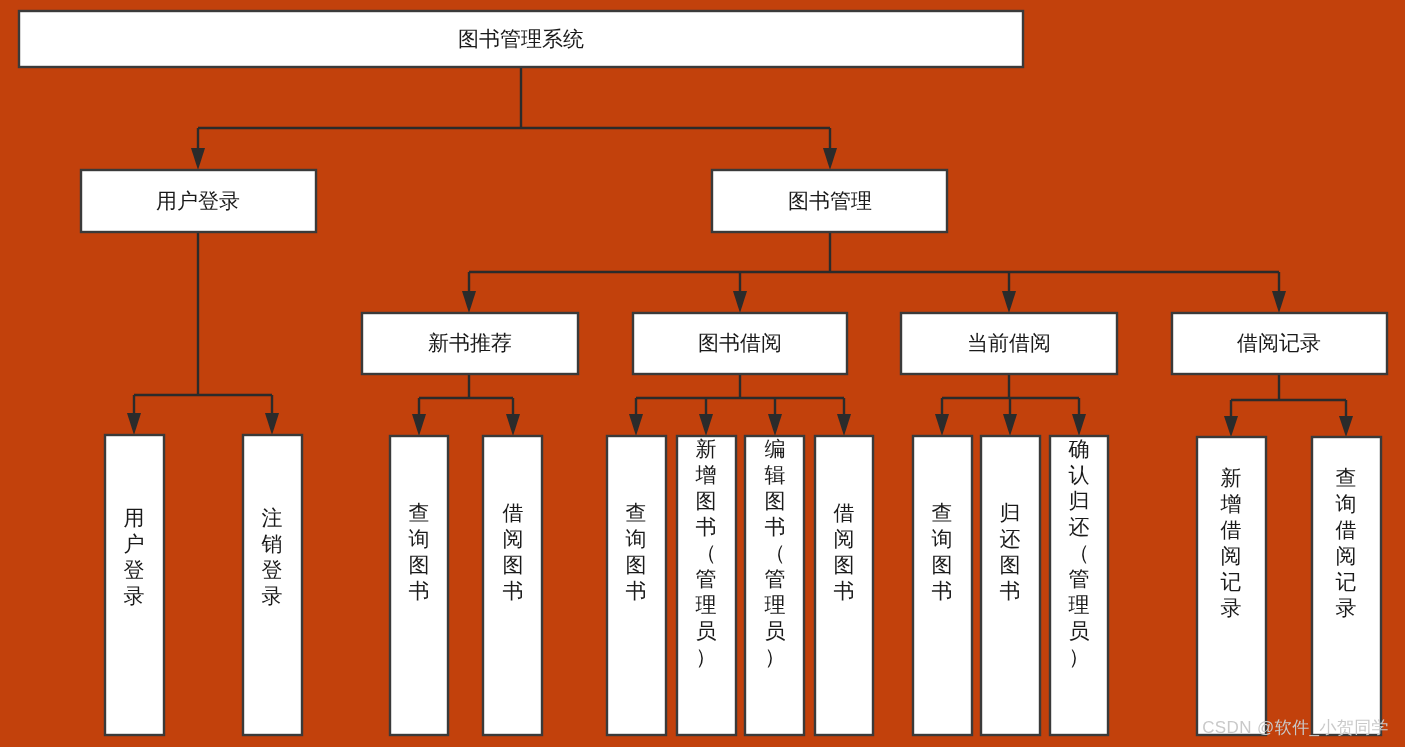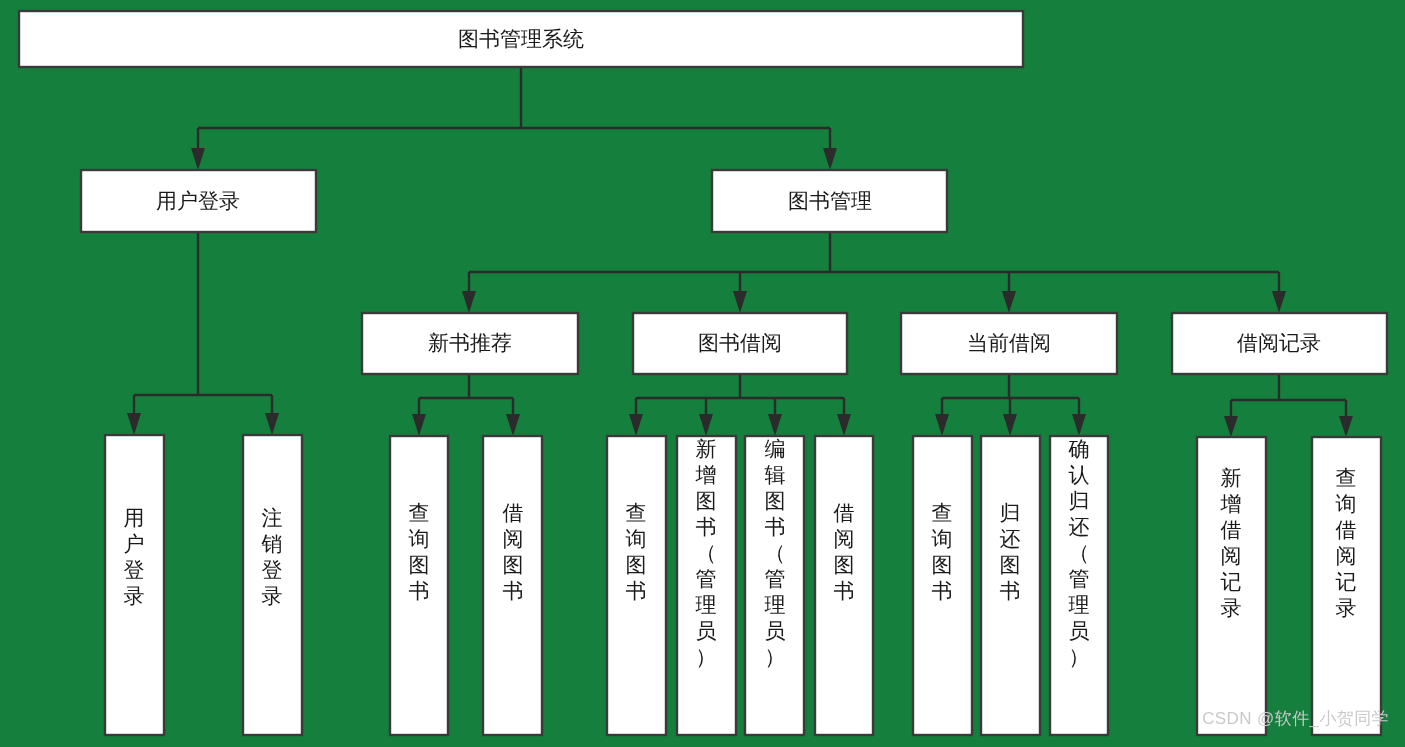--- a/index.html
+++ b/index.html
@@ -8,21 +8,21 @@
     padding: 0;
     background: #ffffff;
   }
   body {
     font-family: "Liberation Sans", "DejaVu Sans", sans-serif;
   }
   #diagram-root {
     position: relative;
     width: 1405px;
     height: 747px;
-    background: #15803d;
+    background: #c2410c;
     overflow: hidden;
   }
   svg#flowchart {
     position: absolute;
     top: 0;
     left: 0;
     width: 1405px;
     height: 747px;
     display: block;
   }
@@ -50,21 +50,21 @@
   }
   .node-label-vertical {
     fill: #1a1a1a;
     font-family: "Liberation Sans", "DejaVu Sans", sans-serif;
     font-size: 21px;
     text-anchor: middle;
   }
   .watermark {
     position: absolute;
     right: 16px;
-    bottom: 17px;
+    bottom: 8px;
     color: #c9c9c9;
     font-size: 17px;
     font-family: "Liberation Sans", "DejaVu Sans", sans-serif;
     letter-spacing: 0.4px;
     white-space: nowrap;
     pointer-events: none;
     user-select: none;
   }
 </style>
 </head>

